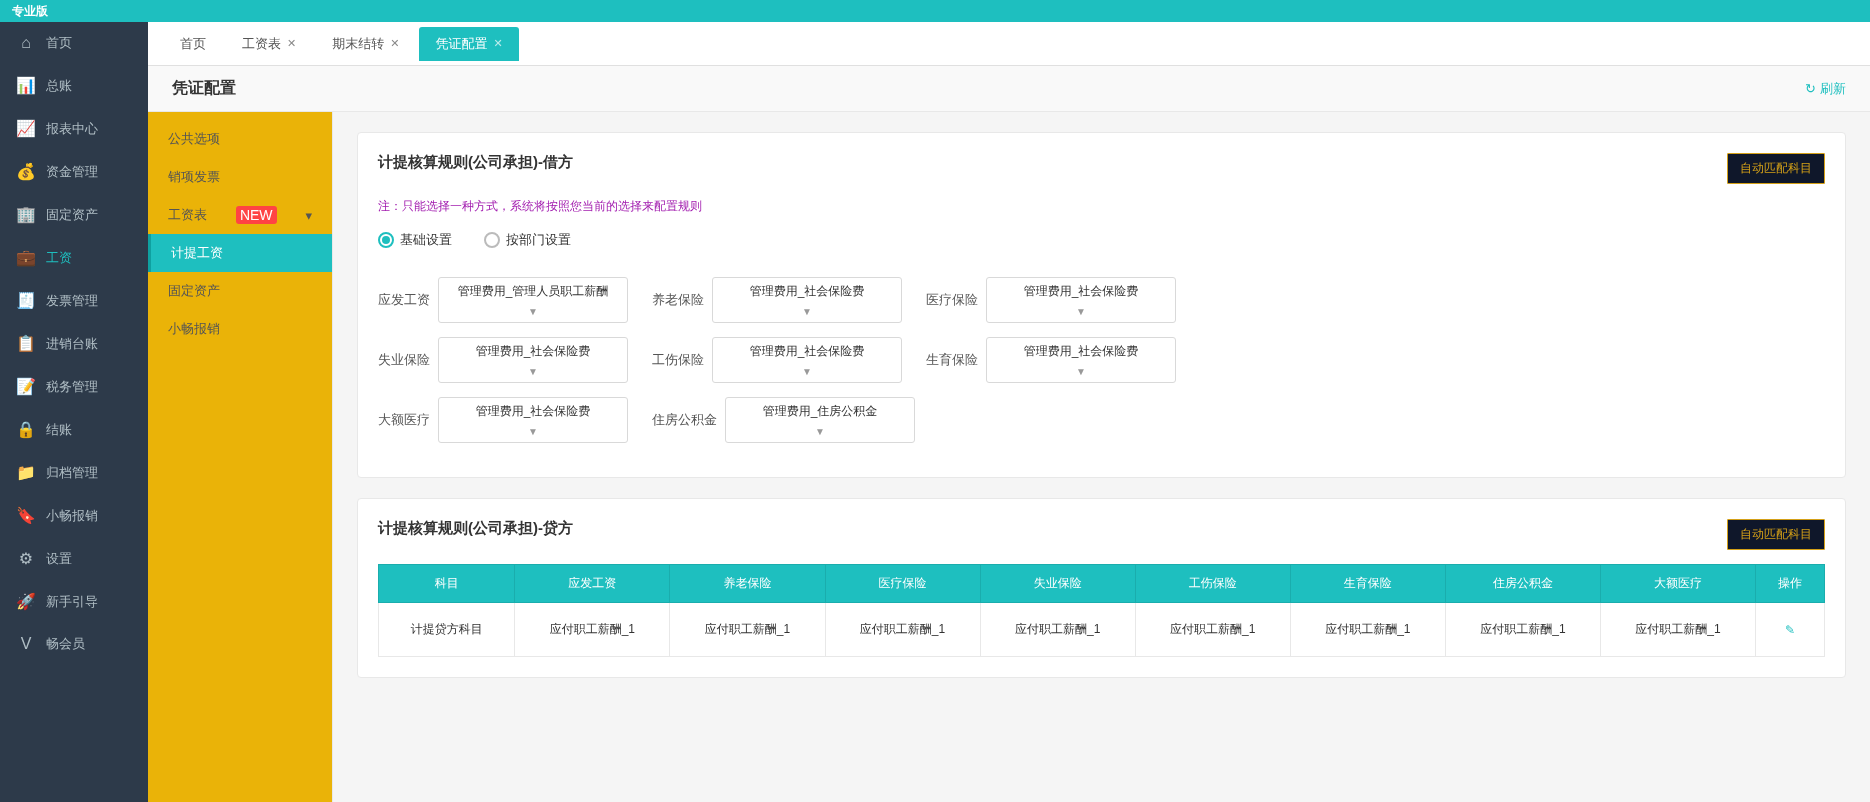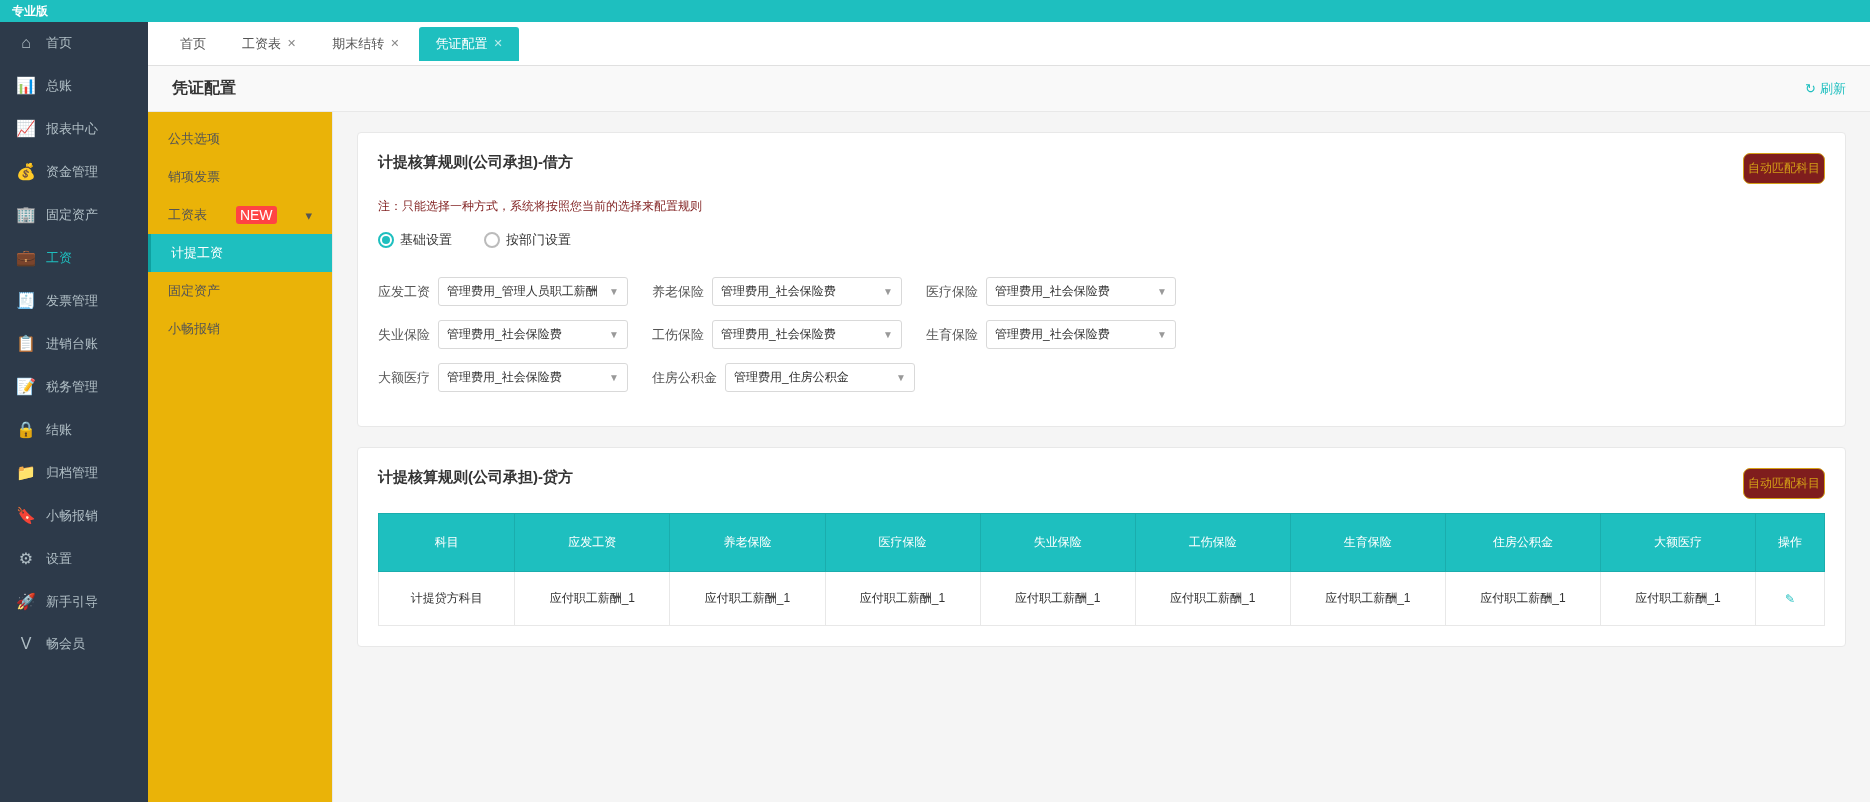--- a/index.html
+++ b/index.html
@@ -38,43 +38,43 @@
     .sidebar-sub-item.active { background: #1ebfbf; color: #fff; border-left: 3px solid #0fa0a0; }
     .sidebar-sub-item .new-badge { background: #f44; color: #fff; font-size: 14px; padding: 1px 4px; border-radius: 3px; }
 
     
     .main-content { flex: 1; overflow-y: auto; padding: 20px 24px; }
 
     
     .section { background: #fff; border: 1px solid #e8e8e8; border-radius: 4px; margin-bottom: 20px; padding: 20px; }
     .section-title { font-size: 15px; font-weight: bold; color: #333; margin-bottom: 12px; }
 
-    .note-text { color: #7f1d1d; font-size: 12px; margin-bottom: 16px; }
+    .note-text { color: #a21caf; font-size: 12px; margin-bottom: 16px; }
 
     
     .radio-group { display: flex; gap: 32px; margin-bottom: 28px; align-items: center; }
     .radio-item { display: flex; align-items: center; gap: 6px; cursor: pointer; color: #333; font-size: 13px; }
     .radio-circle { width: 16px; height: 16px; border-radius: 50%; border: 2px solid #1ebfbf; display: flex; align-items: center; justify-content: center; }
     .radio-circle.checked::after { content: ''; width: 8px; height: 8px; background: #1ebfbf; border-radius: 50%; }
     .radio-circle.unchecked { border-color: #bbb; }
 
     
     .form-row { display: flex; gap: 24px; margin-bottom: 14px; align-items: center; flex-wrap: wrap; }
     .form-field { display: flex; align-items: center; gap: 8px; }
     .form-label { color: #555; font-size: 13px; white-space: nowrap; min-width: 52px; text-align: right; }
-    .form-select { display: flex; align-items: center; border: 1px solid #d9d9d9; border-radius: 3px; background: #fff; padding: 5px 8px; min-width: 190px; cursor: pointer; gap: 6px; justify-content: space-between; }
+    .form-select { display: flex; align-items: center; border: 1px solid #d9d9d9; border-radius: 3px; background: #fff; padding: 5px 8px; min-width: 190px; cursor: pointer; gap: 6px; justify-content: space-between; flex-direction: column; }
     .form-select span { color: #333; font-size: 12px; overflow: hidden; text-overflow: ellipsis; white-space: nowrap; max-width: 160px; }
     .form-select .arrow { color: #999; font-size: 10px; flex-shrink: 0; }
 
     
-    .auto-match-btn { background: #7f1d1d; border: 1px solid #d4a017; color: #d4a017; padding: 6px 4px; border-radius: 7px; cursor: pointer; font-size: 12px; float: right; }
+    .auto-match-btn { background: #0f172a; border: 1px solid #d4a017; color: #d4a017; padding: 6px 12px; border-radius: 1px; cursor: pointer; font-size: 12px; float: right; }
 
     
     .data-table { width: 100%; border-collapse: collapse; }
-    .data-table th { background: #1ebfbf; color: #fff; padding: 20px 12px; text-align: center; font-size: 12px; font-weight: normal; border: 1px solid #1aadad; }
+    .data-table th { background: #1ebfbf; color: #fff; padding: 10px 12px; text-align: center; font-size: 12px; font-weight: normal; border: 1px solid #1aadad; }
     .data-table td { background: #fff; padding: 18px 12px; text-align: center; font-size: 12px; color: #333; border: 1px solid #e8e8e8; }
 
     .section-header { display: flex; justify-content: space-between; align-items: center; margin-bottom: 14px; }
 
     
     .edit-icon { color: #1ebfbf; cursor: pointer; }
 
     
     .content-with-sidebar { display: flex; flex: 1; overflow: hidden; }
 

